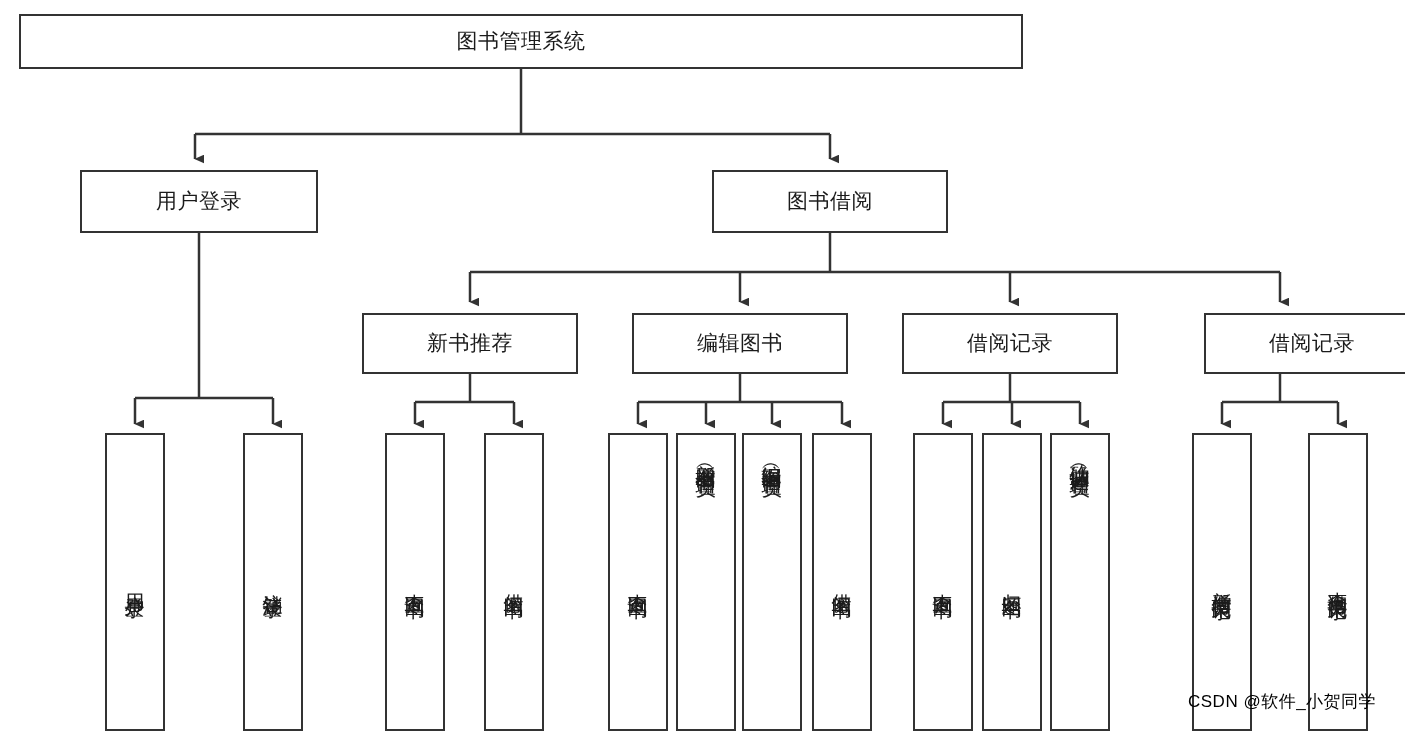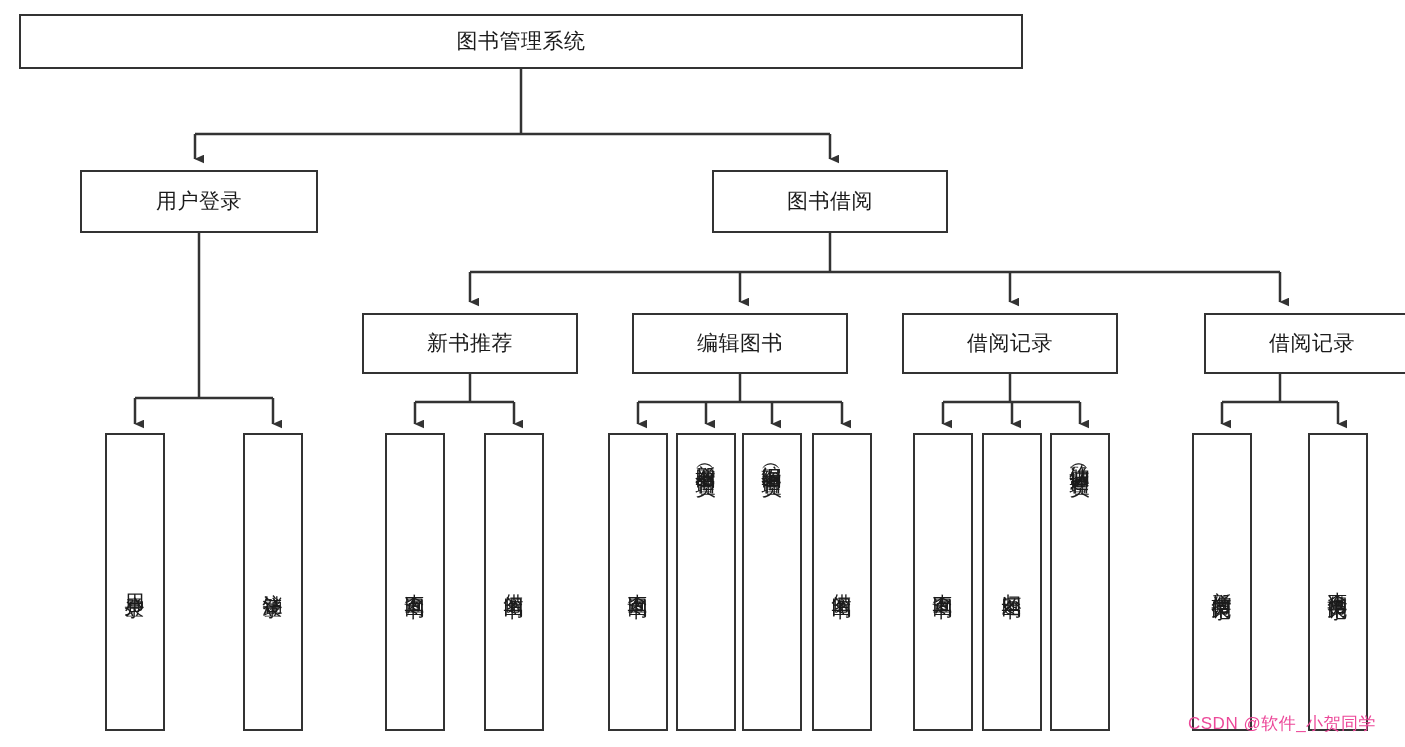--- a/index.html
+++ b/index.html
@@ -59,23 +59,23 @@
     position: absolute;
     left: 0;
     top: 0;
     width: 1405px;
     height: 747px;
     pointer-events: none;
   }
   .watermark {
     position: absolute;
     left: 1188px;
-    top: 712px;
+    top: 690px;
     font-size: 17px;
-    color: #ec4899;
+    color: #000000;
     white-space: nowrap;
     letter-spacing: 0.5px;
   }
 </style>
 </head>
 <body>
 
 <div id="diagram-root">
 
   <svg id="edge-layer" viewBox="0 0 1405 747">

